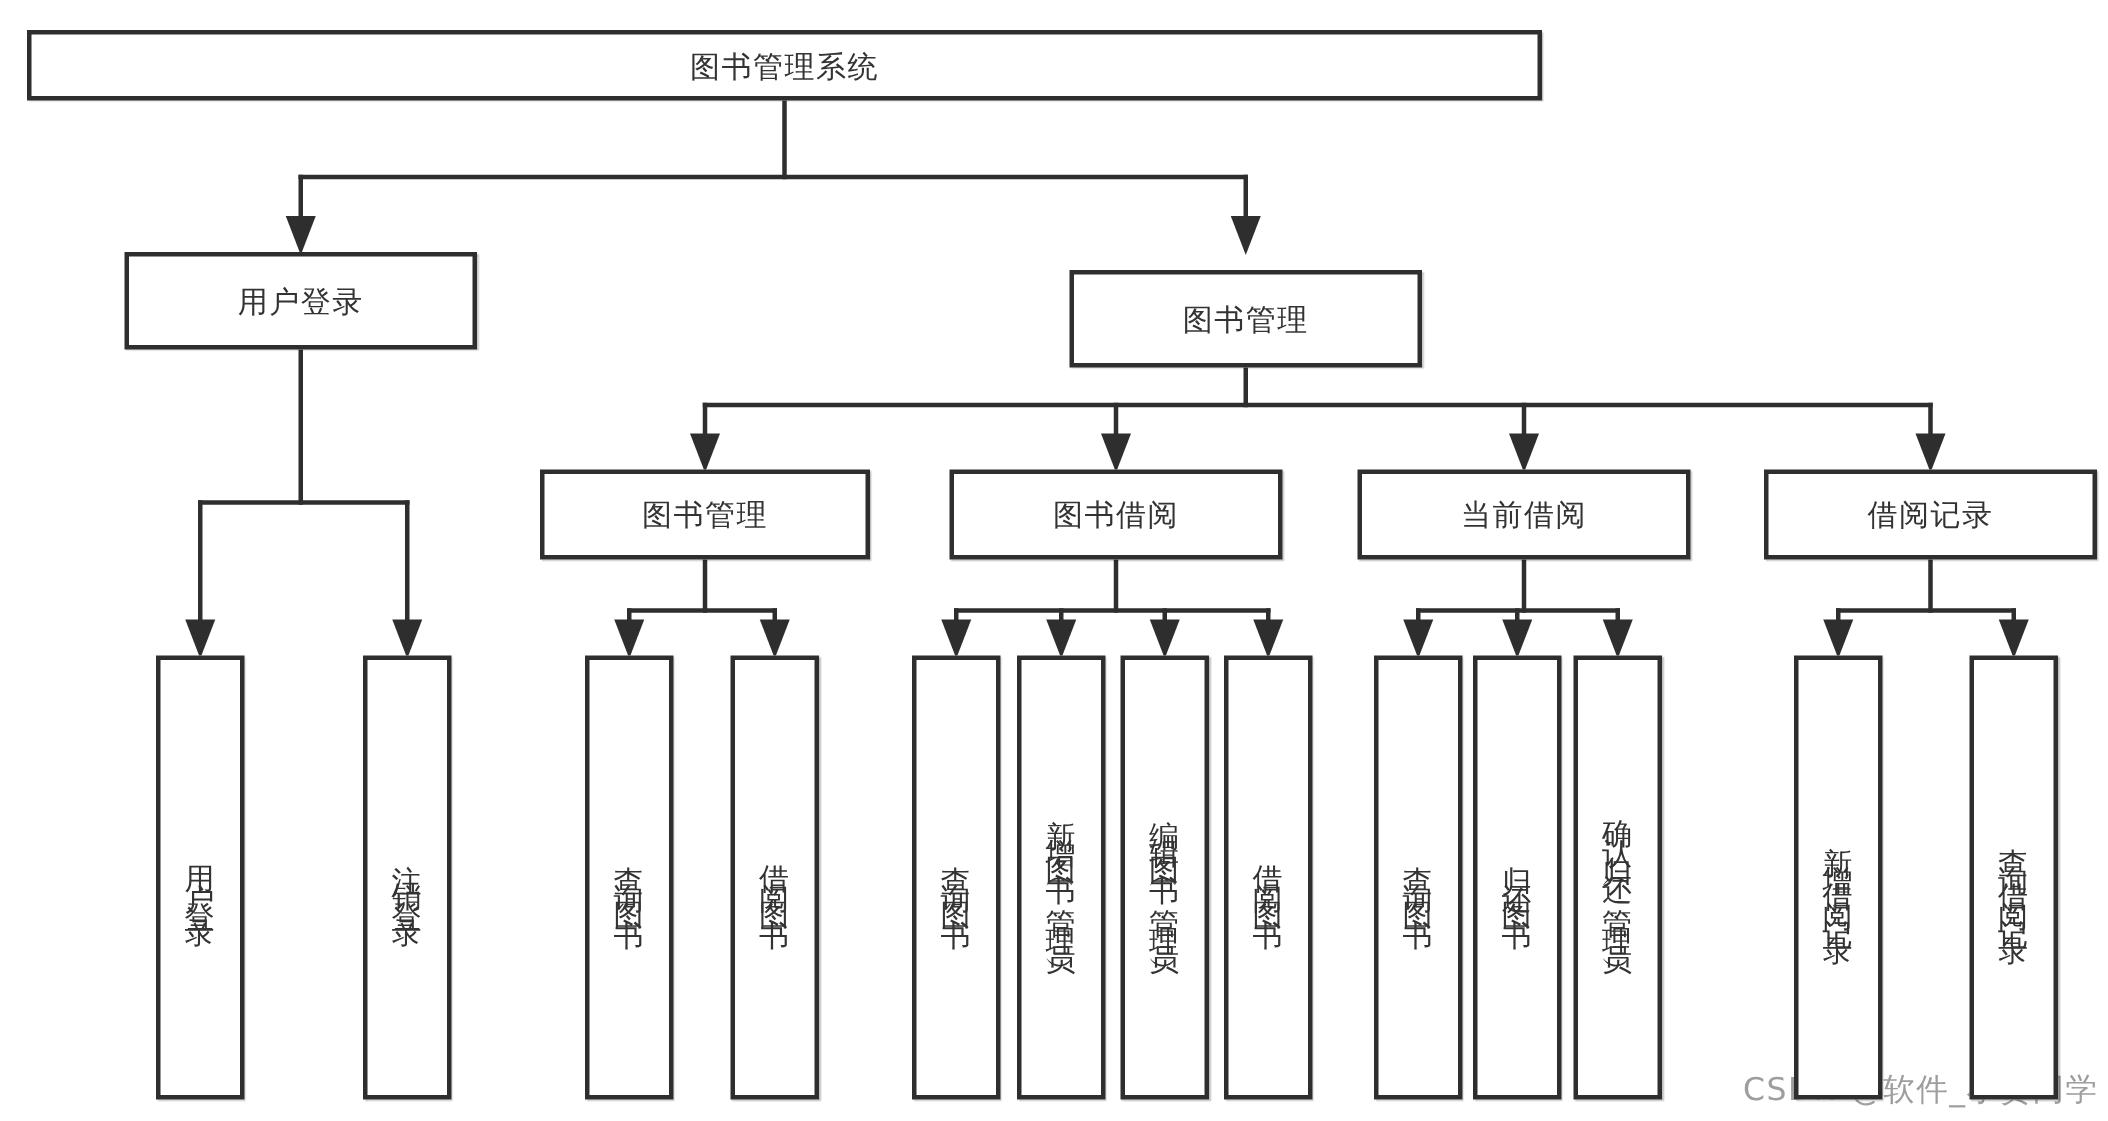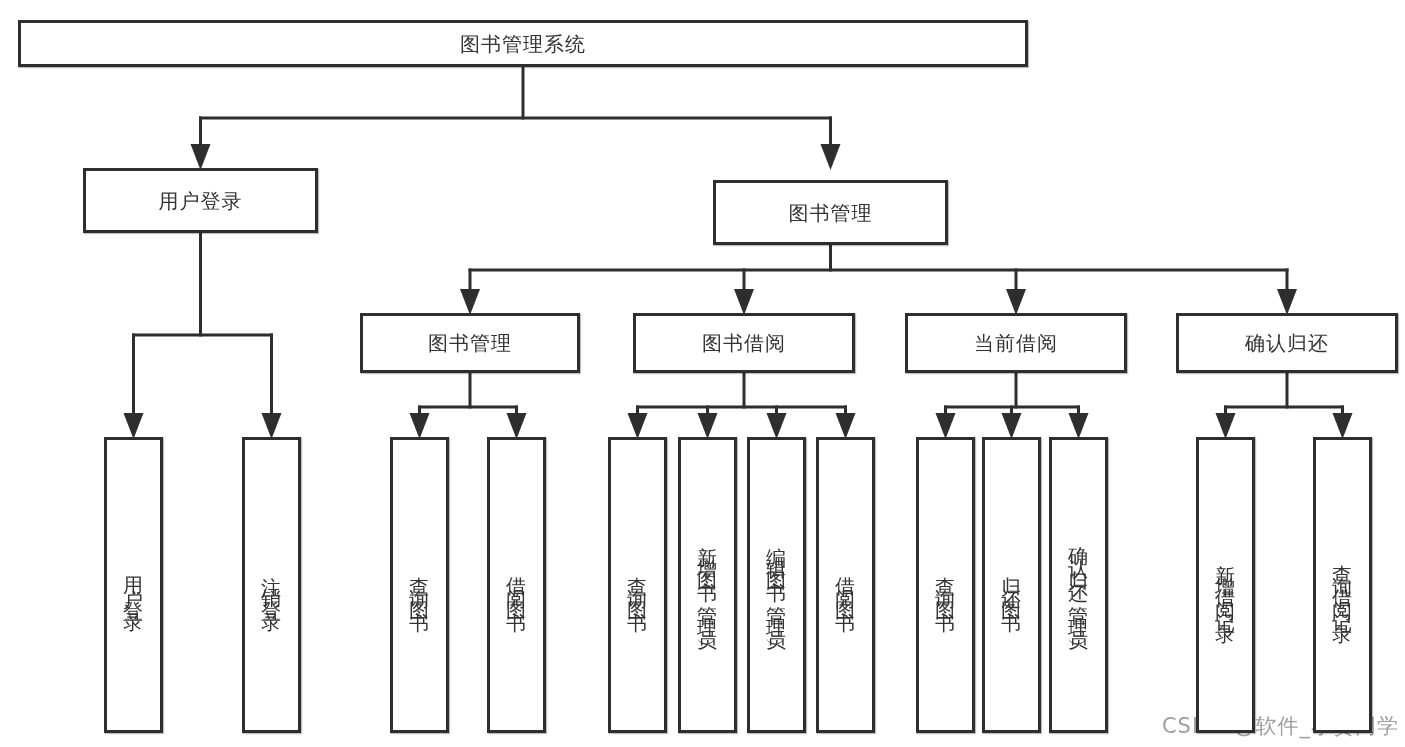--- a/index.html
+++ b/index.html
@@ -121,21 +121,21 @@
     <div class="node" style="left: 360px; top: 313px; width: 220px; height: 60px;">
       <span class="node-label">图书管理</span>
     </div>
     <div class="node" style="left: 905px; top: 313px; width: 222px; height: 60px;">
       <span class="node-label">当前借阅</span>
     </div>
     <div class="node" style="left: 633px; top: 313px; width: 222px; height: 60px;">
       <span class="node-label">图书借阅</span>
     </div>
     <div class="node" style="left: 1176px; top: 313px; width: 222px; height: 60px;">
-      <span class="node-label">确认归还</span>
+      <span class="node-label">借阅记录</span>
     </div>
     <div class="node vertical" style="left: 104px; top: 437px; width: 59px; height: 296px;">
       <span class="node-label">用户登录</span>
     </div>
     <div class="node vertical" style="left: 242px; top: 437px; width: 59px; height: 296px;">
       <span class="node-label">注销登录</span>
     </div>
     <div class="node vertical" style="left: 390px; top: 437px; width: 59px; height: 296px;">
       <span class="node-label">查询图书</span>
     </div>

